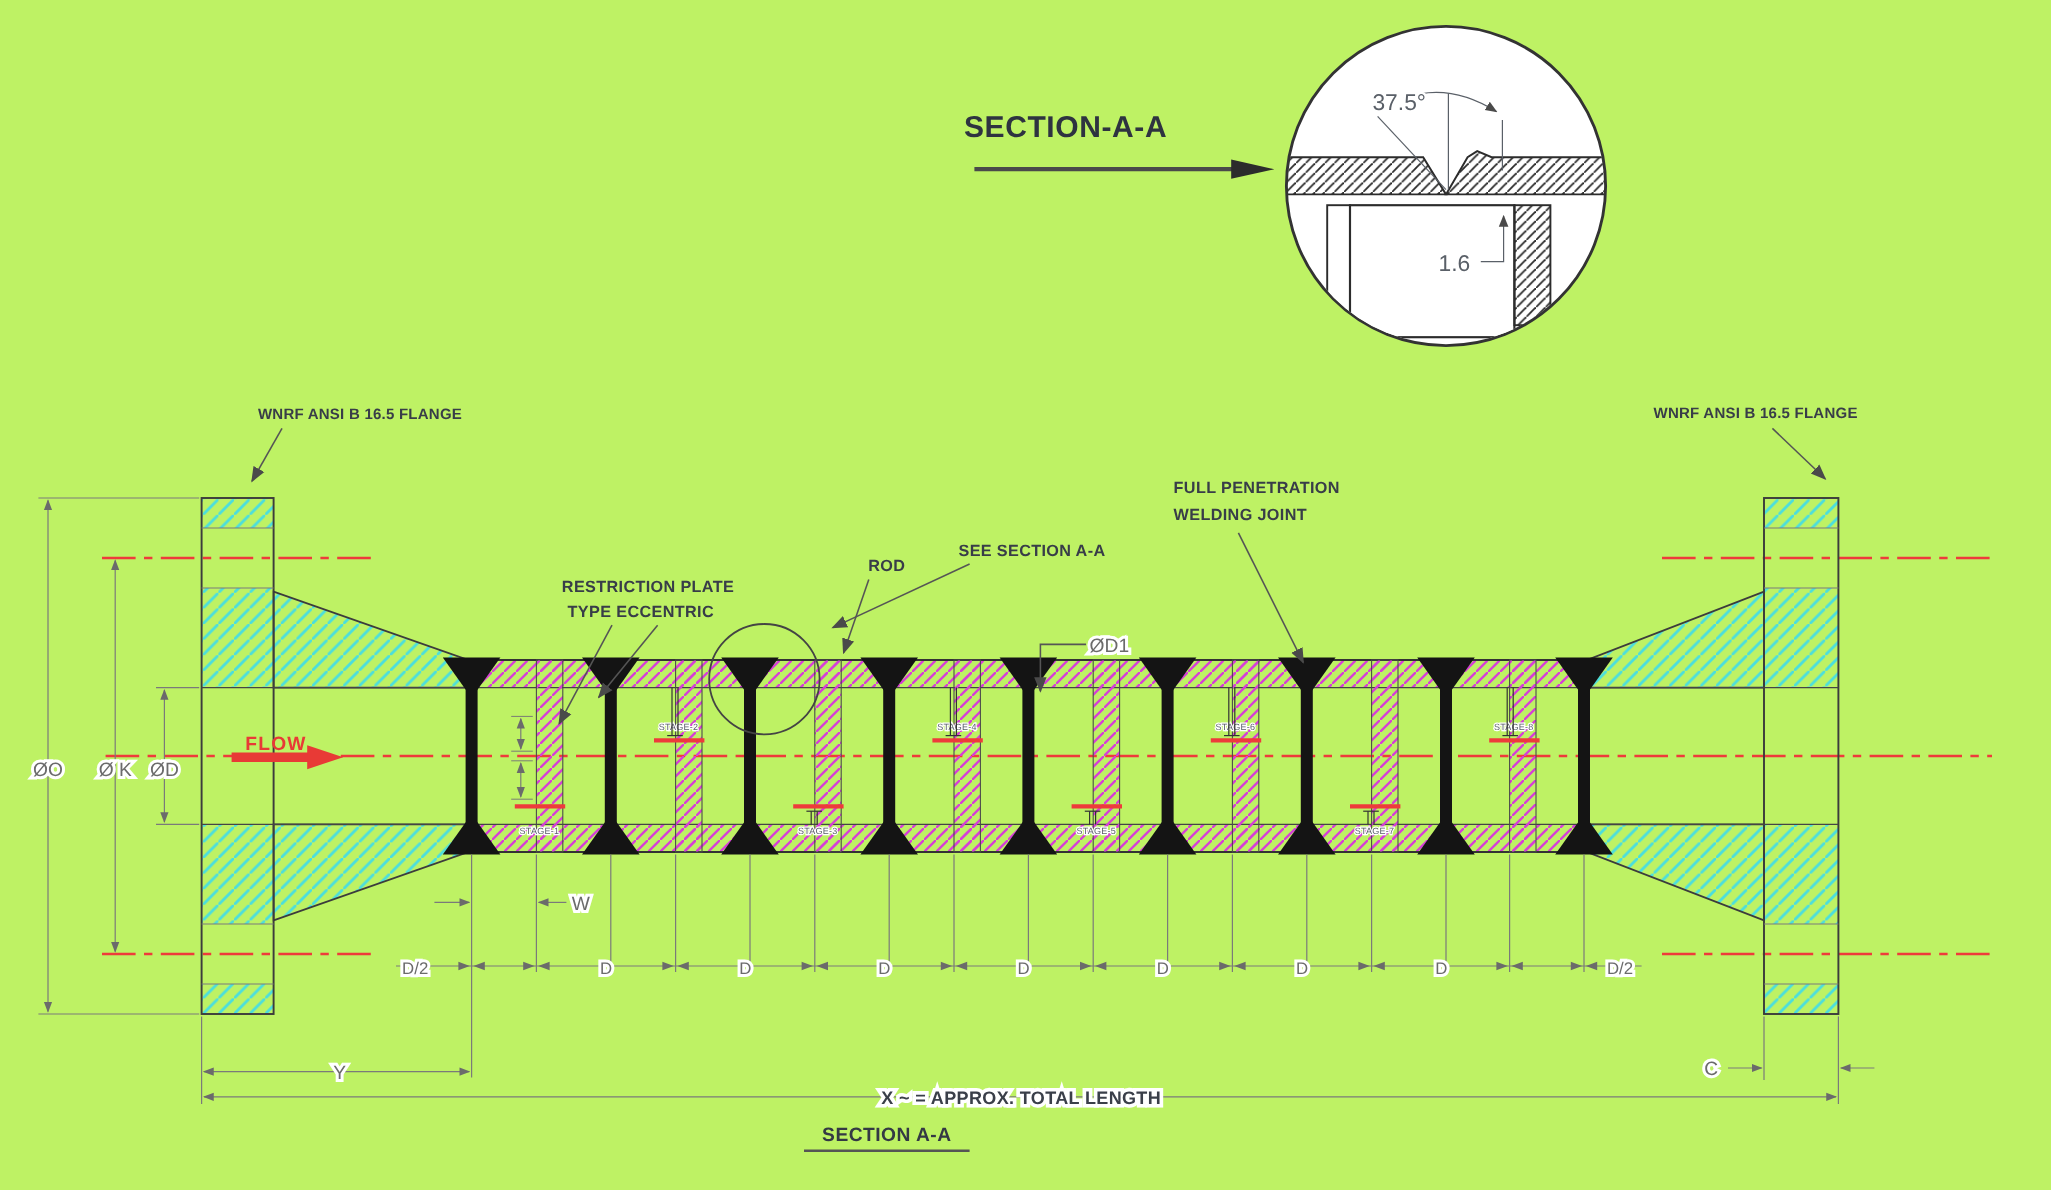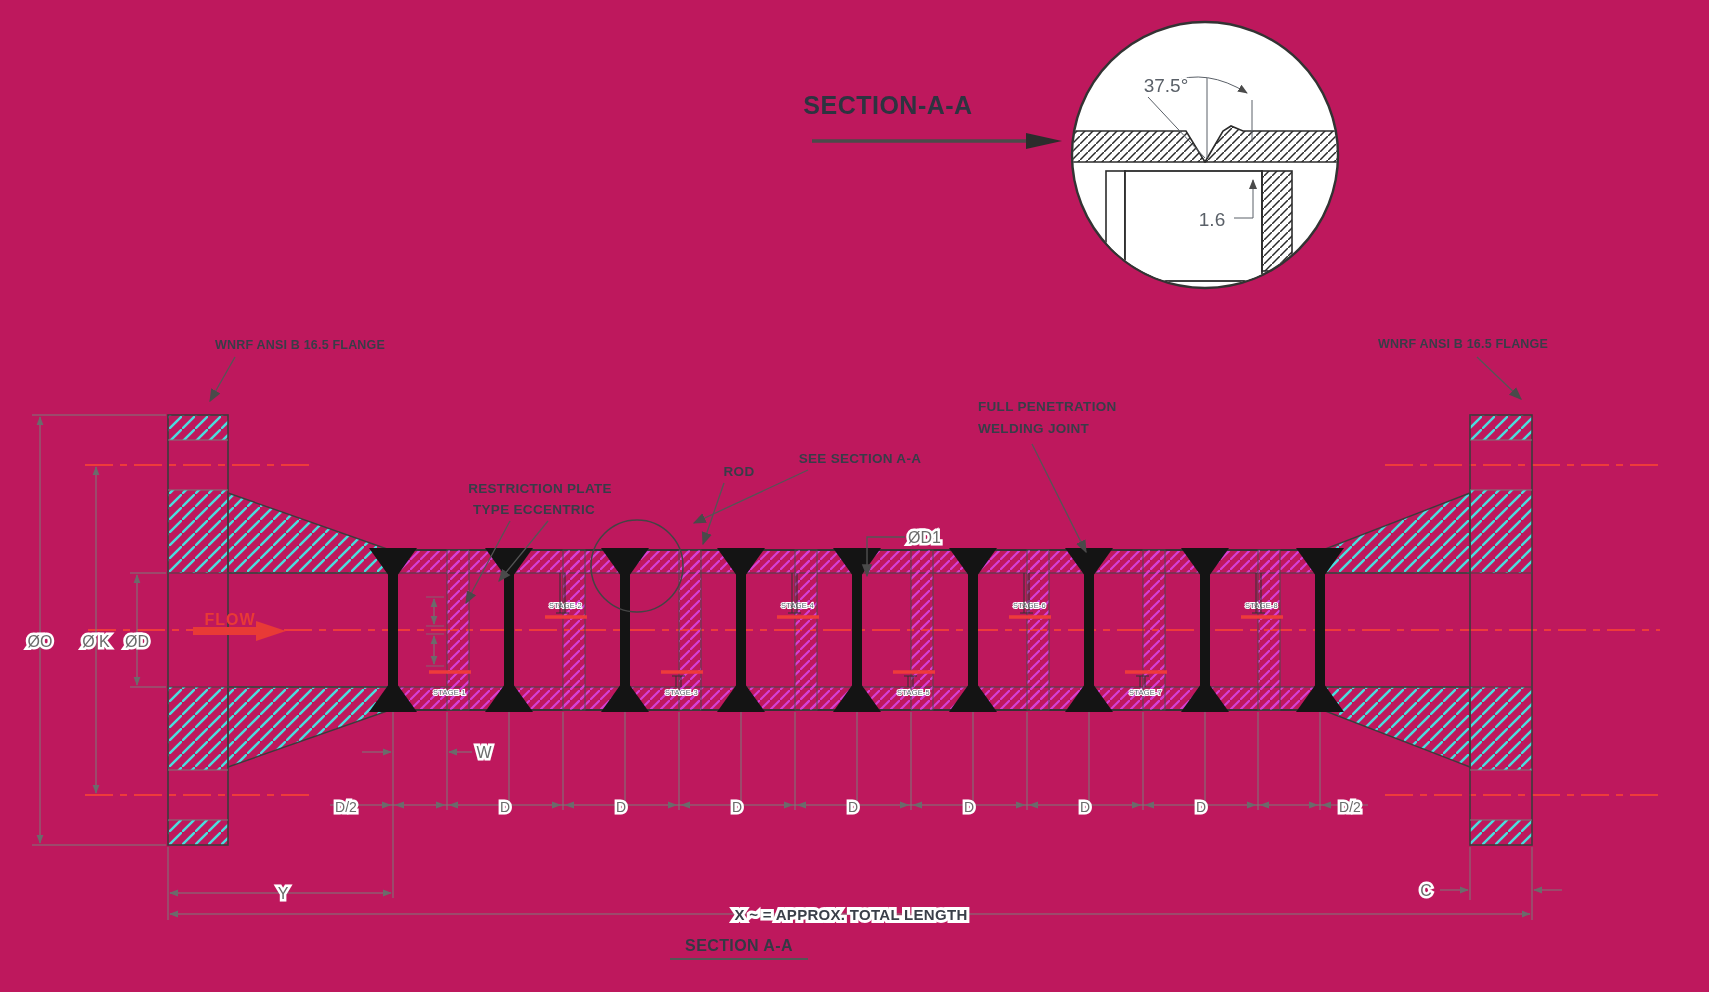--- a/index.html
+++ b/index.html
@@ -1,16 +1,16 @@
 <!DOCTYPE html>
 <html><head>
 <meta charset="utf-8">
 <style>
   html,body{margin:0;padding:0;background:#ffffff;}
-  .stage-wrap{width:1709px;height:992px;position:relative;background:#be185d;overflow:hidden;}
+  .stage-wrap{width:1709px;height:992px;position:relative;background:#bef264;overflow:hidden;}
   svg{display:block;}
   text{font-family:"Liberation Sans","DejaVu Sans",sans-serif;fill:#383d48;}
   .ann{font-size:13.5px;font-weight:bold;letter-spacing:.3px;}
   .ann-sm{font-size:12.5px;font-weight:bold;letter-spacing:.2px;}
   .ttl{font-size:25px;font-weight:bold;letter-spacing:.5px;fill:#2e3340;}
   .dimtxt{font-size:16px;fill:#6b6b6b;paint-order:stroke;stroke:#fff;stroke-width:5px;}
   .dimtxt2{font-size:14px;fill:#6b6b6b;paint-order:stroke;stroke:#fff;stroke-width:5px;}
   .stagetxt{font-size:7.5px;fill:#5a5f6a;letter-spacing:.2px;paint-order:stroke;stroke:#fff;stroke-width:2px;}
   .xtxt{font-size:15px;font-weight:bold;fill:#3a3f49;paint-order:stroke;stroke:#fff;stroke-width:6px;letter-spacing:.3px;}
   .captxt{font-size:16px;font-weight:bold;fill:#343944;letter-spacing:.4px;}

